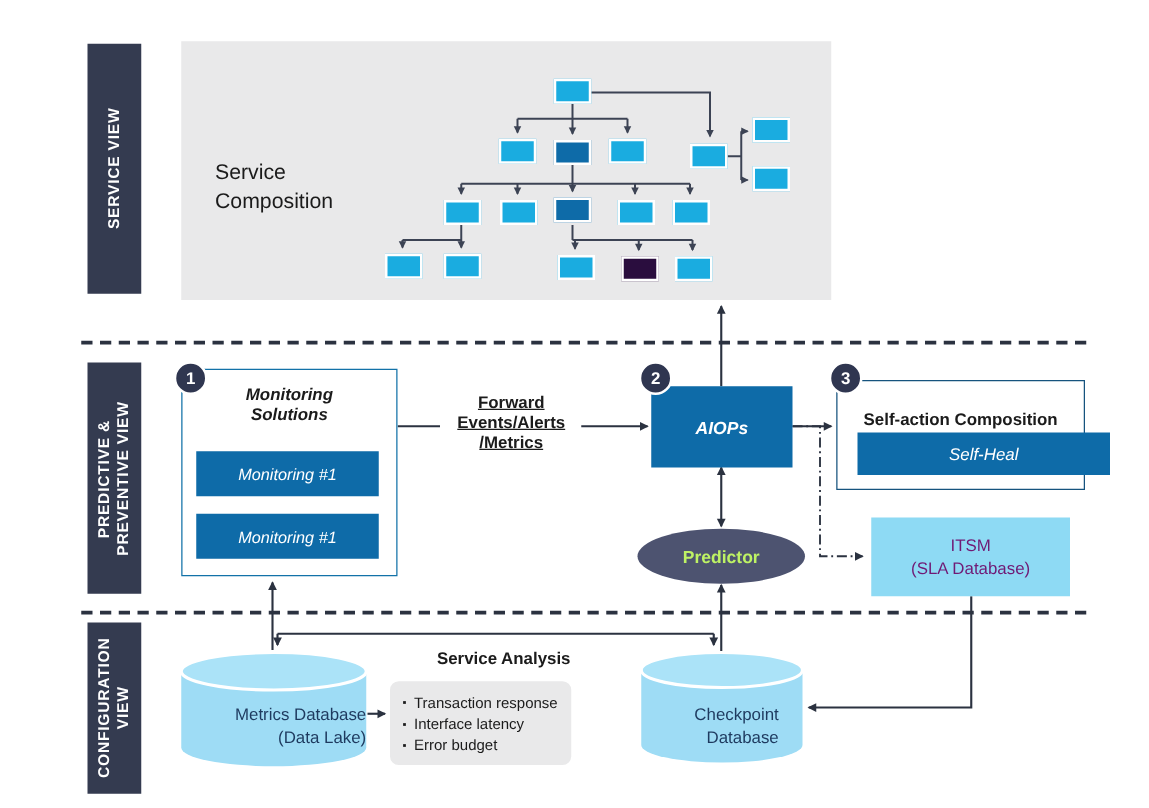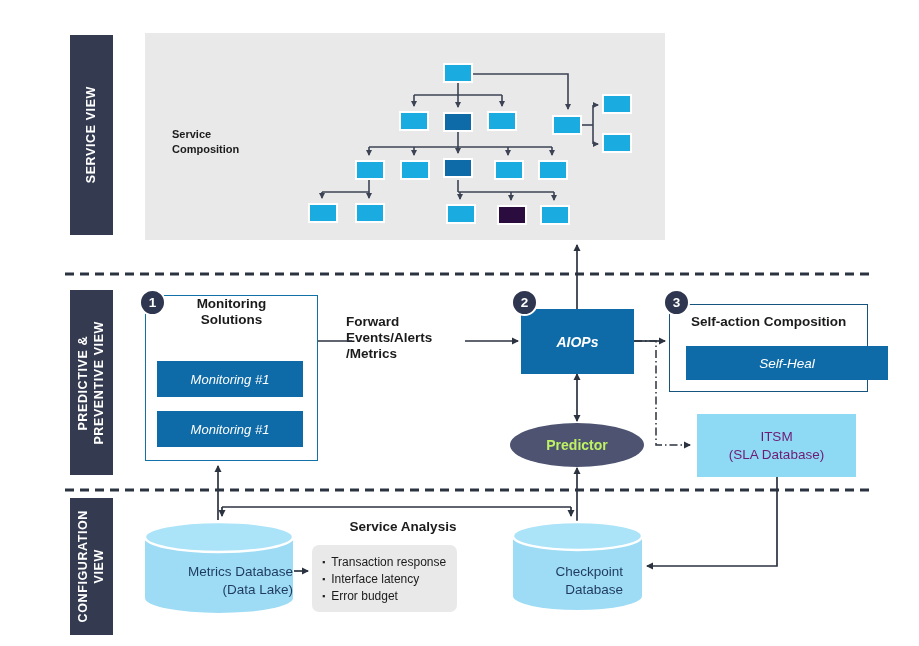--- a/index.html
+++ b/index.html
@@ -14,48 +14,48 @@
     position:absolute;left:70px;width:43px;background:#343B50;
     display:flex;align-items:center;justify-content:center;
   }
   .vlabel{
     writing-mode:vertical-rl;transform:rotate(180deg);
     color:#fff;font-weight:bold;font-size:12.5px;letter-spacing:0.6px;
     text-align:center;line-height:1.25;white-space:pre-line;
   }
   
   .graypanel{position:absolute;left:145px;top:33px;width:520px;height:207px;background:#E9E9EA;}
-  .svc-comp{position:absolute;left:172px;top:127px;font-weight:bold;font-size:11px;line-height:1.35;}
+  .svc-comp{position:absolute;left:172px;top:127px;font-weight:normal;font-size:17px;line-height:1.35;}
   .tnode{position:absolute;width:30px;height:20px;border:2px solid #fff;box-sizing:border-box;}
   .tnode.light{background:#1AACE0;}
   .tnode.dark{background:#0E6BA8;}
   .tnode.purple{background:#2A0D3E;}
   .update-status{position:absolute;left:404px;top:247px;width:175px;text-align:center;
     font-weight:bold;font-size:13.5px;}
   
   .badge{
     position:absolute;width:27px;height:27px;border-radius:50%;background:#2F3650;
     border:2px solid #fff;box-sizing:border-box;color:#fff;font-weight:bold;font-size:13.5px;
     display:flex;align-items:center;justify-content:center;z-index:4;
   }
   
   .monbox{position:absolute;left:145px;top:295px;width:173px;height:166px;background:#fff;
     border:1.5px solid #1272A8;box-sizing:border-box;z-index:2;}
-  .monbox .title{text-align:center;font-weight:bold;font-size:13.5px;line-height:1.2;}
+  .monbox .title{margin-top:12px;text-align:center;font-weight:bold;font-size:13.5px;line-height:1.2;font-style:italic;}
   .bluebox{position:absolute;background:#0E6BA8;color:#fff;display:flex;align-items:center;
     justify-content:center;font-size:13px;z-index:3;font-style:italic;}
-  .fwd{position:absolute;left:346px;top:314px;width:126px;text-align:left;
-    font-weight:bold;font-size:13.5px;line-height:1.2;}
+  .fwd{position:absolute;left:346px;top:314px;width:126px;text-align:center;
+    font-weight:bold;font-size:13.5px;line-height:1.2;text-decoration:underline;}
   .aiops{left:521px;top:309px;width:113px;height:65px;font-size:14px;font-weight:600;}
   .predictor{position:absolute;left:510px;top:423px;width:134px;height:44px;border-radius:50%;
     background:#4D5370;color:#bef264;font-weight:bold;font-size:14px;
     display:flex;align-items:center;justify-content:center;z-index:3;}
   .selfaction{position:absolute;left:669px;top:304px;width:199px;height:88px;background:#fff;
     border:1.5px solid #16537E;box-sizing:border-box;z-index:2;}
-  .selfaction .title{margin-top:9px;text-align:center;font-weight:bold;font-size:13.5px;}
+  .selfaction .title{margin-top:23px;text-align:center;font-weight:bold;font-size:13.5px;}
   .itsm{position:absolute;left:697px;top:414px;width:159px;height:63px;background:#8EDAF4;
     color:#701a75;font-size:13.5px;line-height:1.3;display:flex;align-items:center;
     justify-content:center;text-align:center;z-index:2;}
   
   .cyl-label{position:absolute;text-align:right;color:#1E3A5F;font-size:13.5px;line-height:1.35;z-index:3;}
   .perform-title{position:absolute;left:330px;top:519px;width:146px;text-align:center;
     font-weight:bold;font-size:13.5px;}
   .performbox{position:absolute;left:312px;top:545px;width:145px;height:67px;background:#E9E9EA;
     border-radius:7px;box-sizing:border-box;padding:9px 6px 0 10px;z-index:2;}
   .brow{display:flex;align-items:baseline;font-size:12px;line-height:1.42;color:#1b1b1b;}

